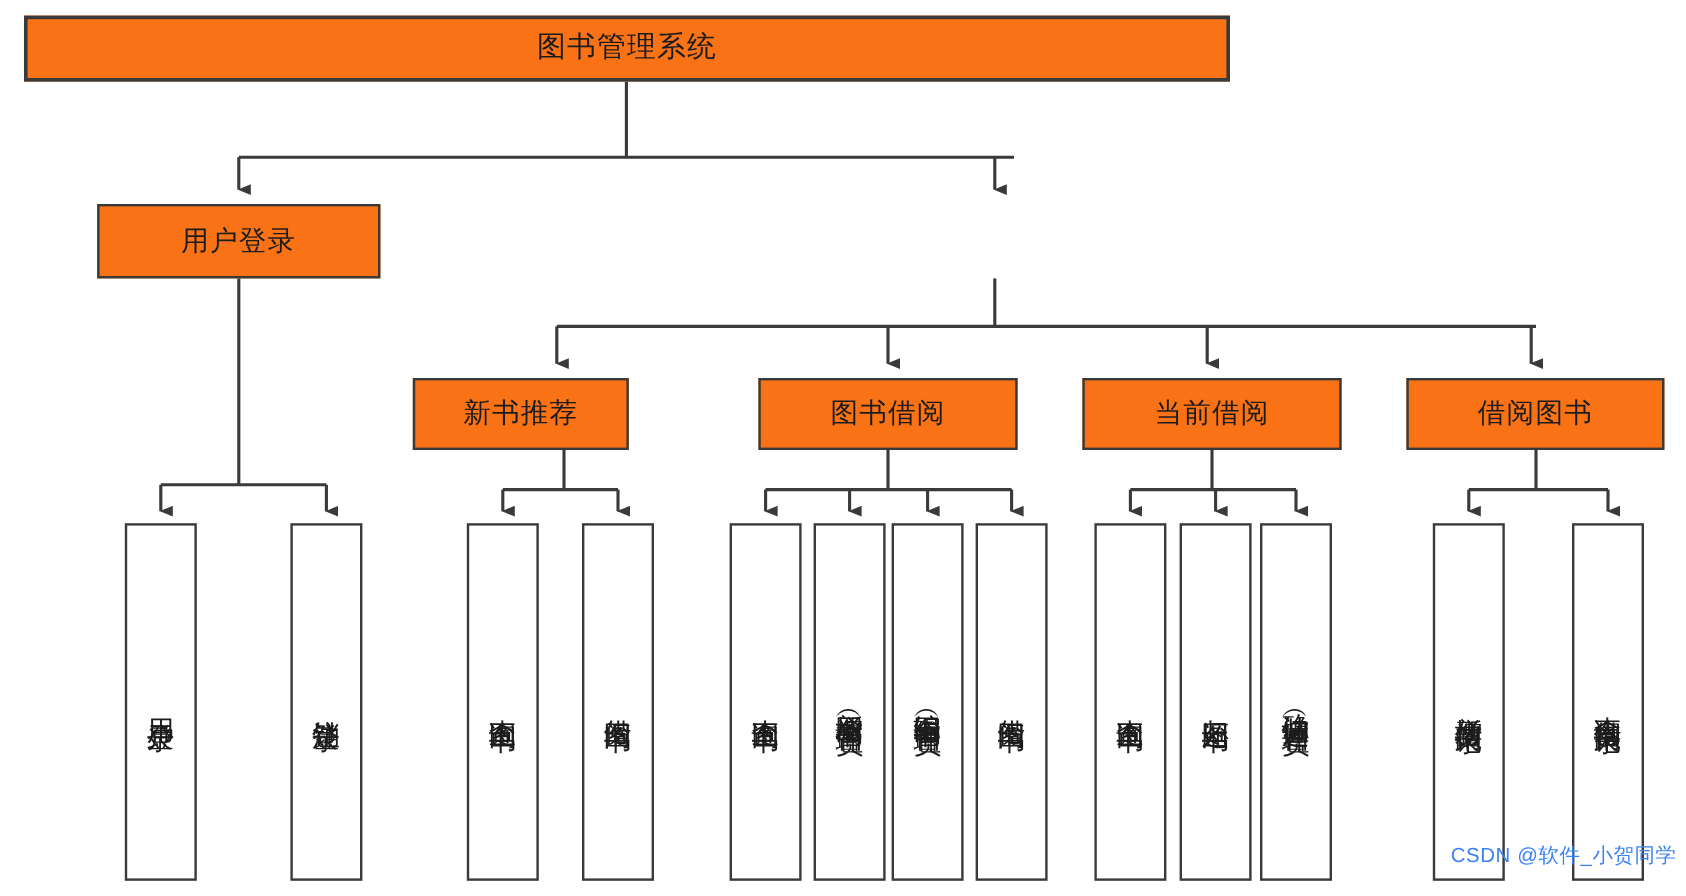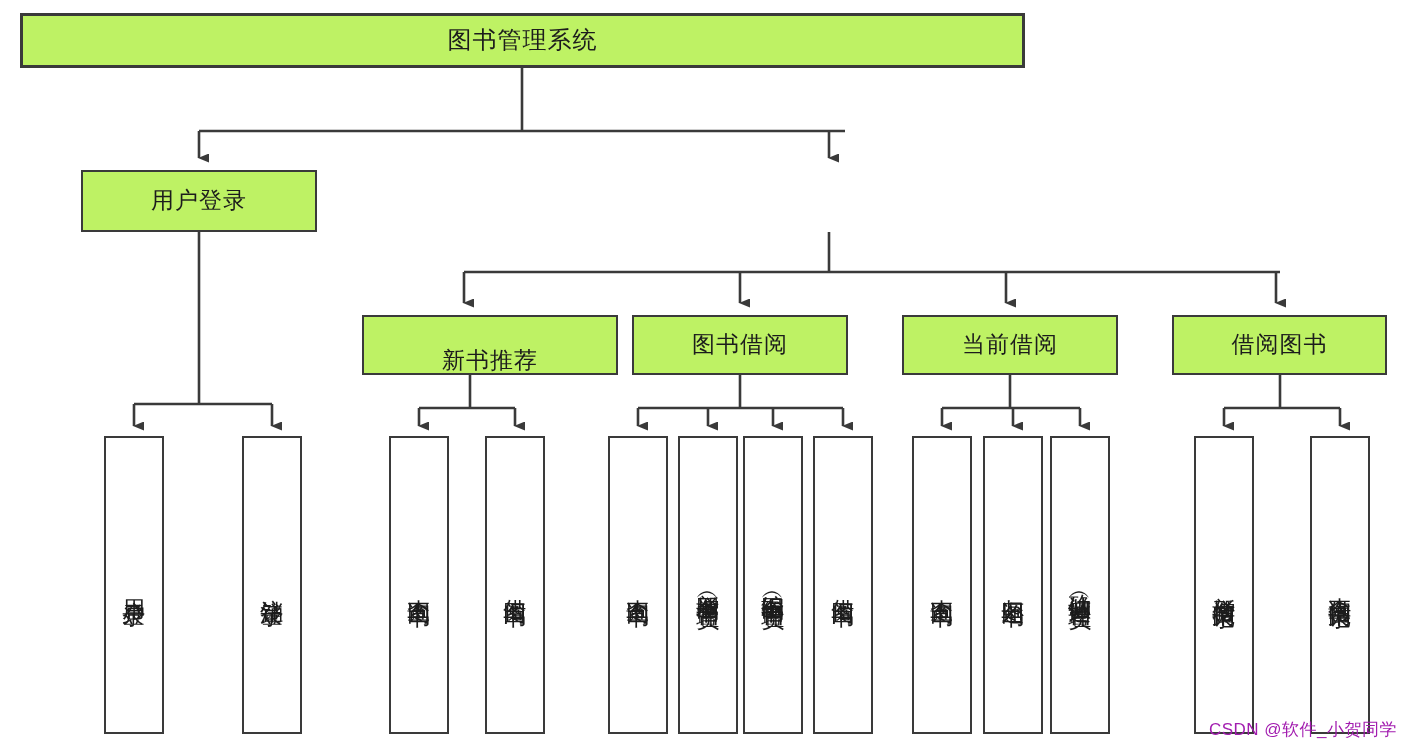--- a/index.html
+++ b/index.html
@@ -1,31 +1,31 @@
 <!DOCTYPE html>
 <html><head>
 <meta charset="utf-8">
 <style>
   html,body{margin:0;padding:0;background:#ffffff;}
   body{font-family:"Liberation Sans","DejaVu Sans",sans-serif;}
   #stage{position:relative;width:1405px;height:747px;background:#fff;overflow:hidden;}
   svg#wires{position:absolute;left:0;top:0;width:1405px;height:747px;}
-  .node{position:absolute;box-sizing:border-box;background:#bef264;
+  .node{position:absolute;box-sizing:border-box;background:#f97316;
         border:2px solid #3a3a3a;display:flex;align-items:center;justify-content:center;
         color:#1c1c1c;}
   .node.lvl0{border-width:3px;}
   .node.lvl1,.node.lvl2{border-width:2.5px;}
   .node .lbl{font-size:23px;letter-spacing:1px;line-height:1.1;white-space:nowrap;}
   .node.lvl0 .lbl{font-size:24px;}
   .leaf{position:absolute;box-sizing:border-box;background:#fff;border:2.5px solid #3a3a3a;
         display:flex;align-items:center;justify-content:center;overflow:hidden;}
   .leaf .vlbl{font-size:23px;line-height:1.06;letter-spacing:2px;color:#1c1c1c;
       writing-mode:vertical-rl;text-orientation:upright;white-space:pre;
       max-height:282px;}
-  .watermark{position:absolute;right:8px;bottom:6px;font-size:17px;color:#a21caf;
+  .watermark{position:absolute;right:8px;bottom:23px;font-size:17px;color:#3b82f6;
       letter-spacing:.5px;white-space:nowrap;pointer-events:none;}
 </style>
 </head>
 <body>
 
 <div id="stage">
 
   <svg id="wires" viewBox="0 0 1405 747">
     <defs>
       <marker id="arw" markerWidth="9" markerHeight="11" refX="4.5" refY="10" orient="auto" markerUnits="userSpaceOnUse">
@@ -82,21 +82,21 @@
   </svg>
 
   <div class="node lvl0" style="left:20px;top:13px;width:1005px;height:55px;">
     <span class="lbl">图书管理系统</span>
   </div>
 
   <div class="node lvl1" style="left:81px;top:170px;width:236px;height:62px;">
     <span class="lbl">用户登录</span>
   </div>
 
-  <div class="node lvl2" style="left:362px;top:315px;width:256px;height:60px;align-items:flex-end;">
+  <div class="node lvl2" style="left:344px;top:315px;width:180px;height:60px;">
     <span class="lbl">新书推荐</span>
   </div>
   <div class="node lvl2" style="left:632px;top:315px;width:216px;height:60px;">
     <span class="lbl">图书借阅</span>
   </div>
   <div class="node lvl2" style="left:902px;top:315px;width:216px;height:60px;">
     <span class="lbl">当前借阅</span>
   </div>
   <div class="node lvl2" style="left:1172px;top:315px;width:215px;height:60px;">
     <span class="lbl">借阅图书</span>

